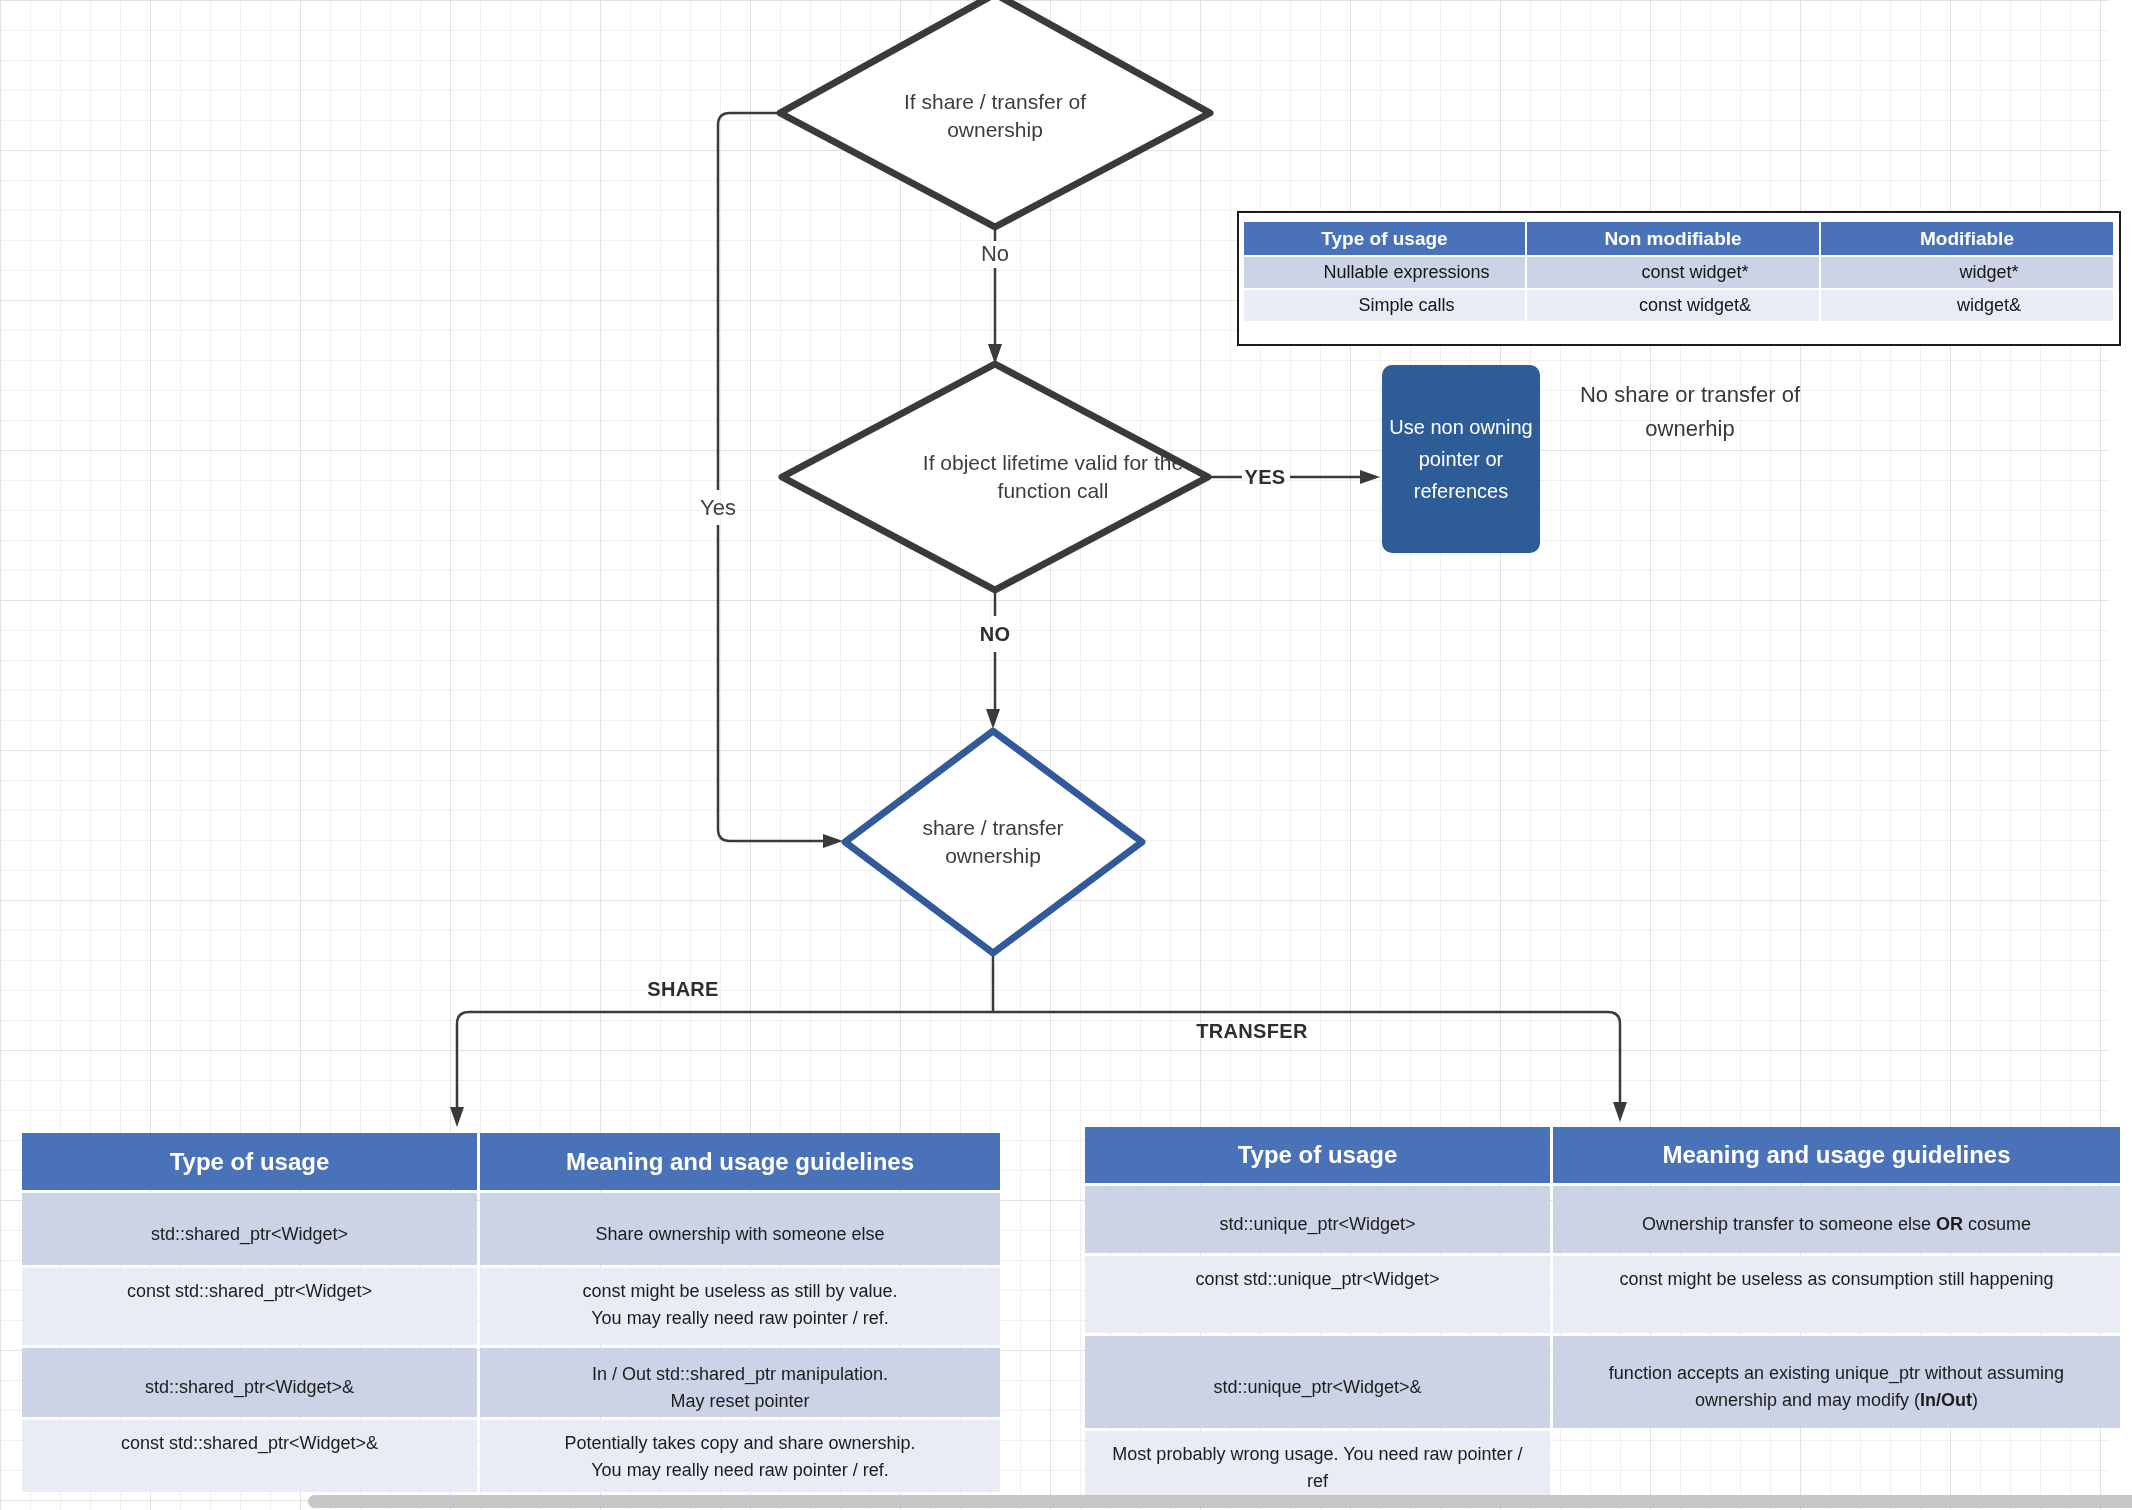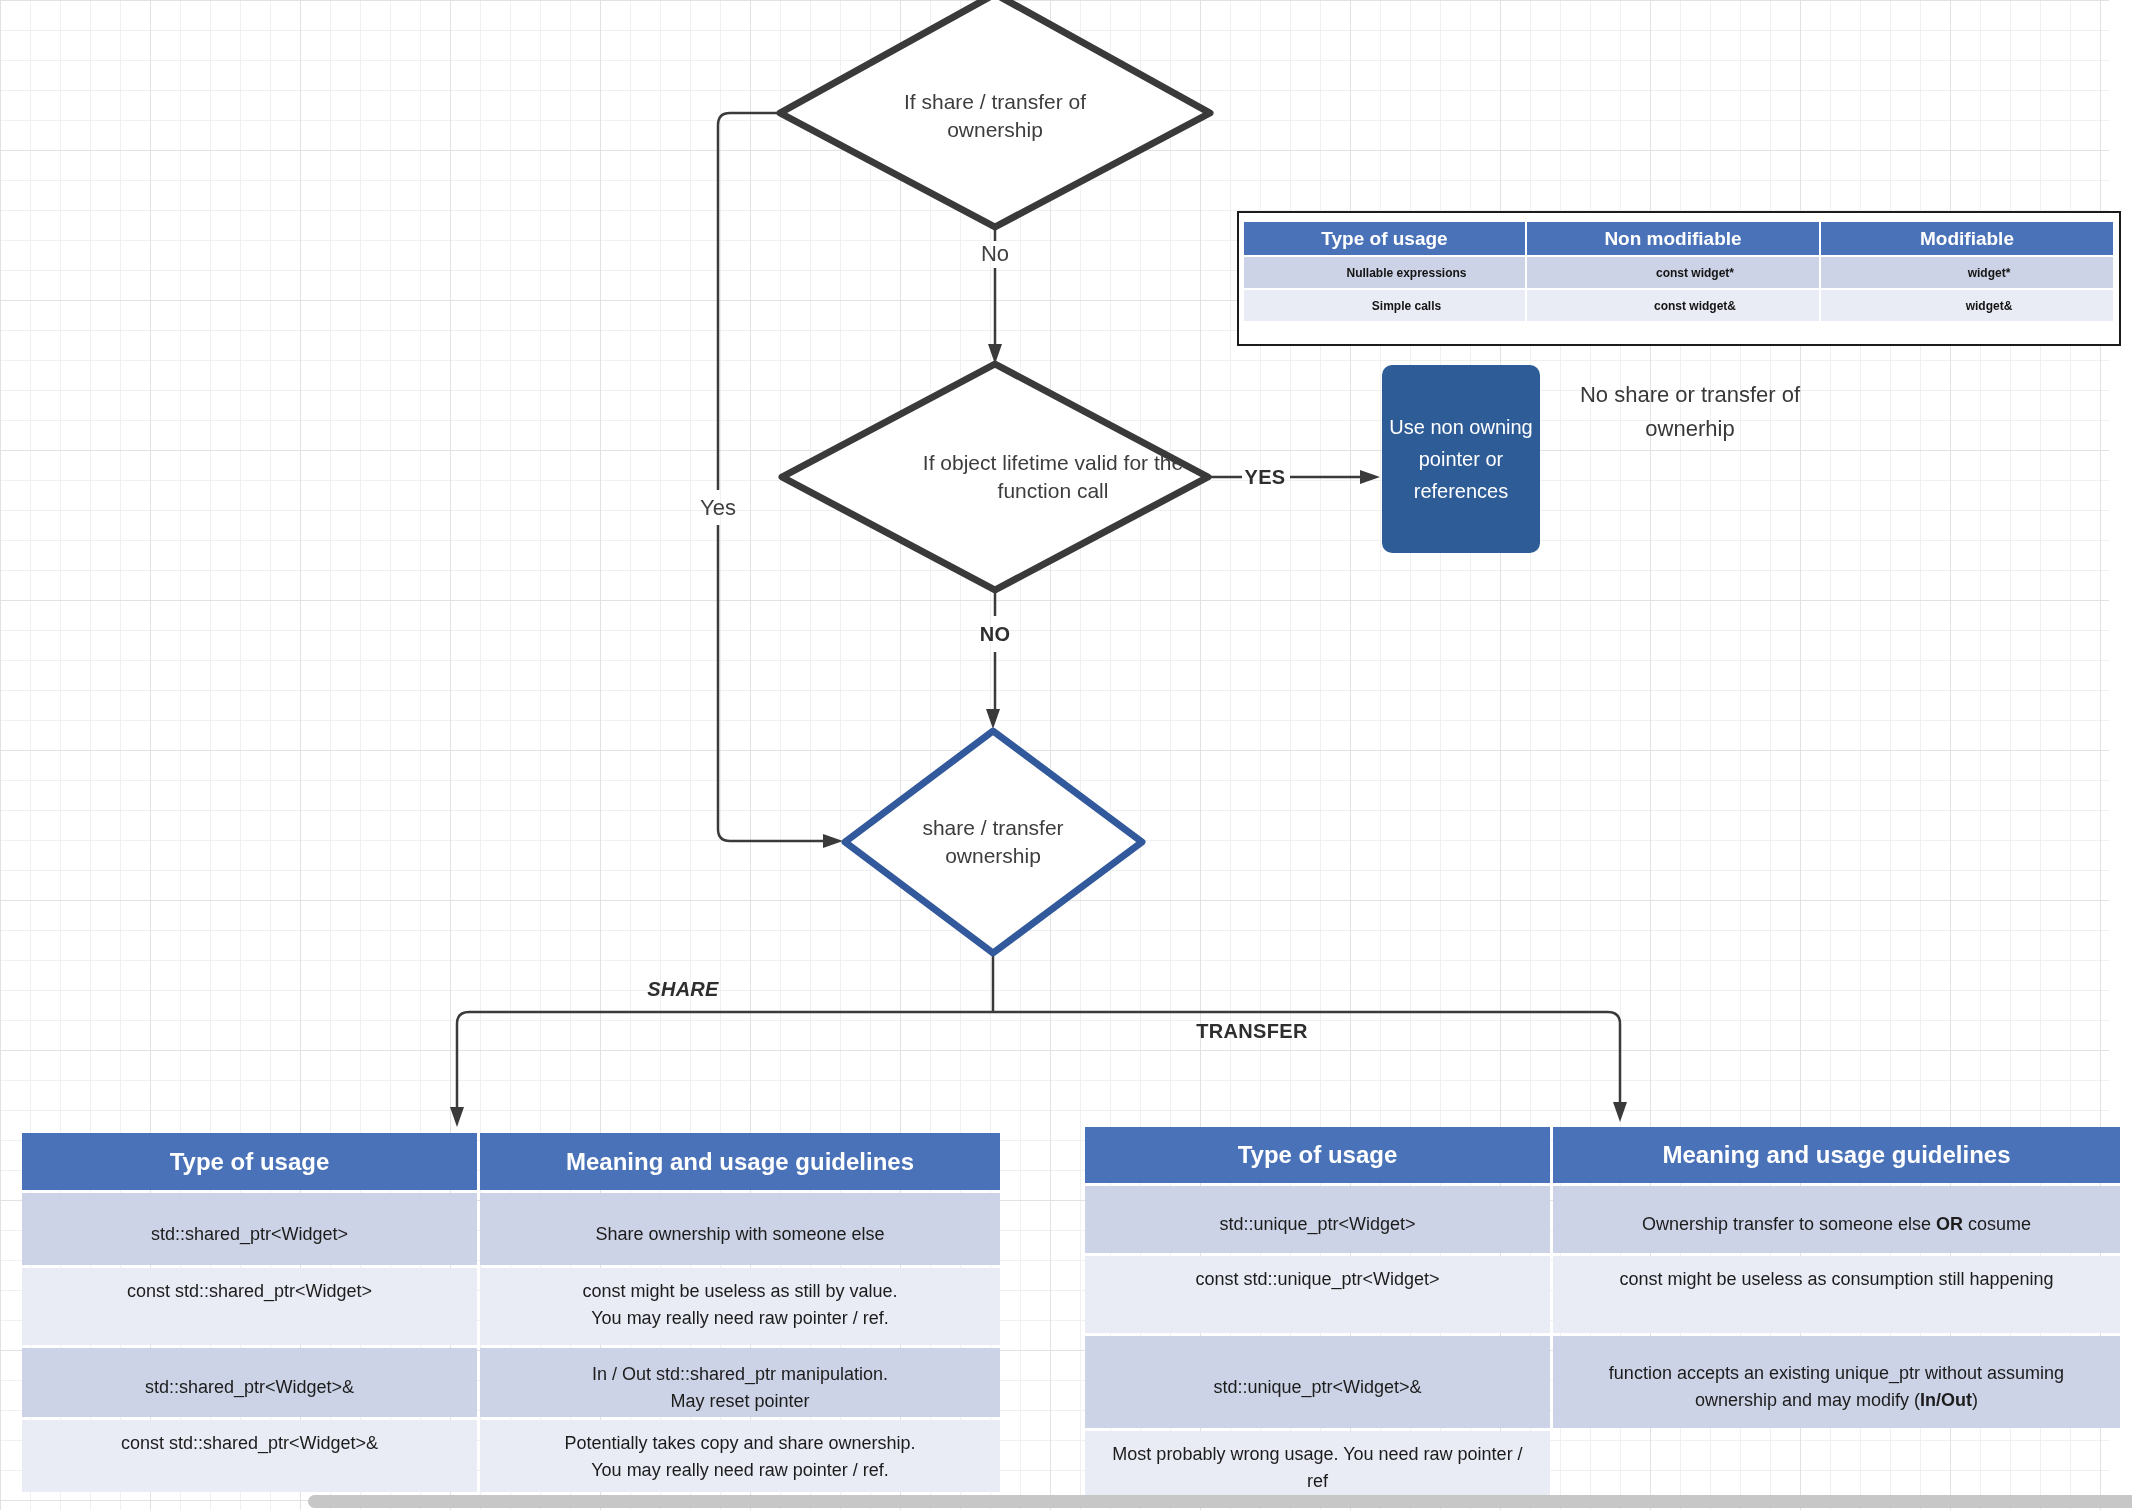--- a/index.html
+++ b/index.html
@@ -42,21 +42,21 @@
   }
   .ptr-table{
     position:absolute; left:1244px; top:222px; width:871px;
     display:grid; grid-template-columns:281px 292px 292px;
     grid-template-rows:33px 31px 31px; gap:2px; background:#ffffff;
   }
   .cell{display:flex; align-items:center; justify-content:center; text-align:center;}
   .th{background:#4a72b8; color:#ffffff; font-weight:bold; font-size:19px;}
   .rowA{background:#ccd3e6;}
   .rowB{background:#e9ebf5;}
-  .ptr-table .td{font-size:12px; color:#141414; font-weight:700;padding-left:44px;}
+  .ptr-table .td{font-size:18px; color:#141414; font-weight:400;padding-left:44px;}
   
   .big-table{position:absolute; display:grid; gap:3px; background:transparent;}
   #share-table{left:22px; top:1133px; width:978px;
     grid-template-columns:455px 520px; grid-template-rows:57px 72px 77px 69px 72px;}
   #transfer-table{left:1085px; top:1127px; width:1035px;
     grid-template-columns:465px 567px; grid-template-rows:56px 67px 77px 92px 69px;}
   .big-table .th{font-size:24px;}
   .big-table .td{
     background:#e9ebf5; font-size:18px; color:#1c1c1c; line-height:1.5;
     display:flex; flex-direction:column; align-items:center; justify-content:flex-start;
@@ -105,21 +105,21 @@
   </svg>
 
   <div class="node-label" style="left:995px; top:116px; width:250px;">If share / transfer of ownership</div>
   <div class="node-label" style="left:1053px; top:477px; width:280px;">If object lifetime valid for the function call</div>
   <div class="node-label" style="left:993px; top:842px; width:180px;">share / transfer ownership</div>
 
   <div class="edge-label" style="left:995px; top:254px;">No</div>
   <div class="edge-label" style="left:718px; top:508px;">Yes</div>
   <div class="edge-label strong" style="left:1265px; top:477px;">YES</div>
   <div class="edge-label strong" style="left:995px; top:634px;">NO</div>
-  <div class="edge-label strong" style="left:683px; top:989px;font-style:italic;">SHARE</div>
+  <div class="edge-label strong" style="left:683px; top:989px;">SHARE</div>
   <div class="edge-label strong" style="left:1252px; top:1031px;">TRANSFER</div>
 
   <div class="action-box">
     <div class="inner">Use non owning pointer or references</div>
   </div>
   <div class="note">No share or transfer of ownerhip</div>
 
   <div class="ptr-frame"></div>
   <div class="ptr-table">
     <div class="cell th">Type of usage</div>

